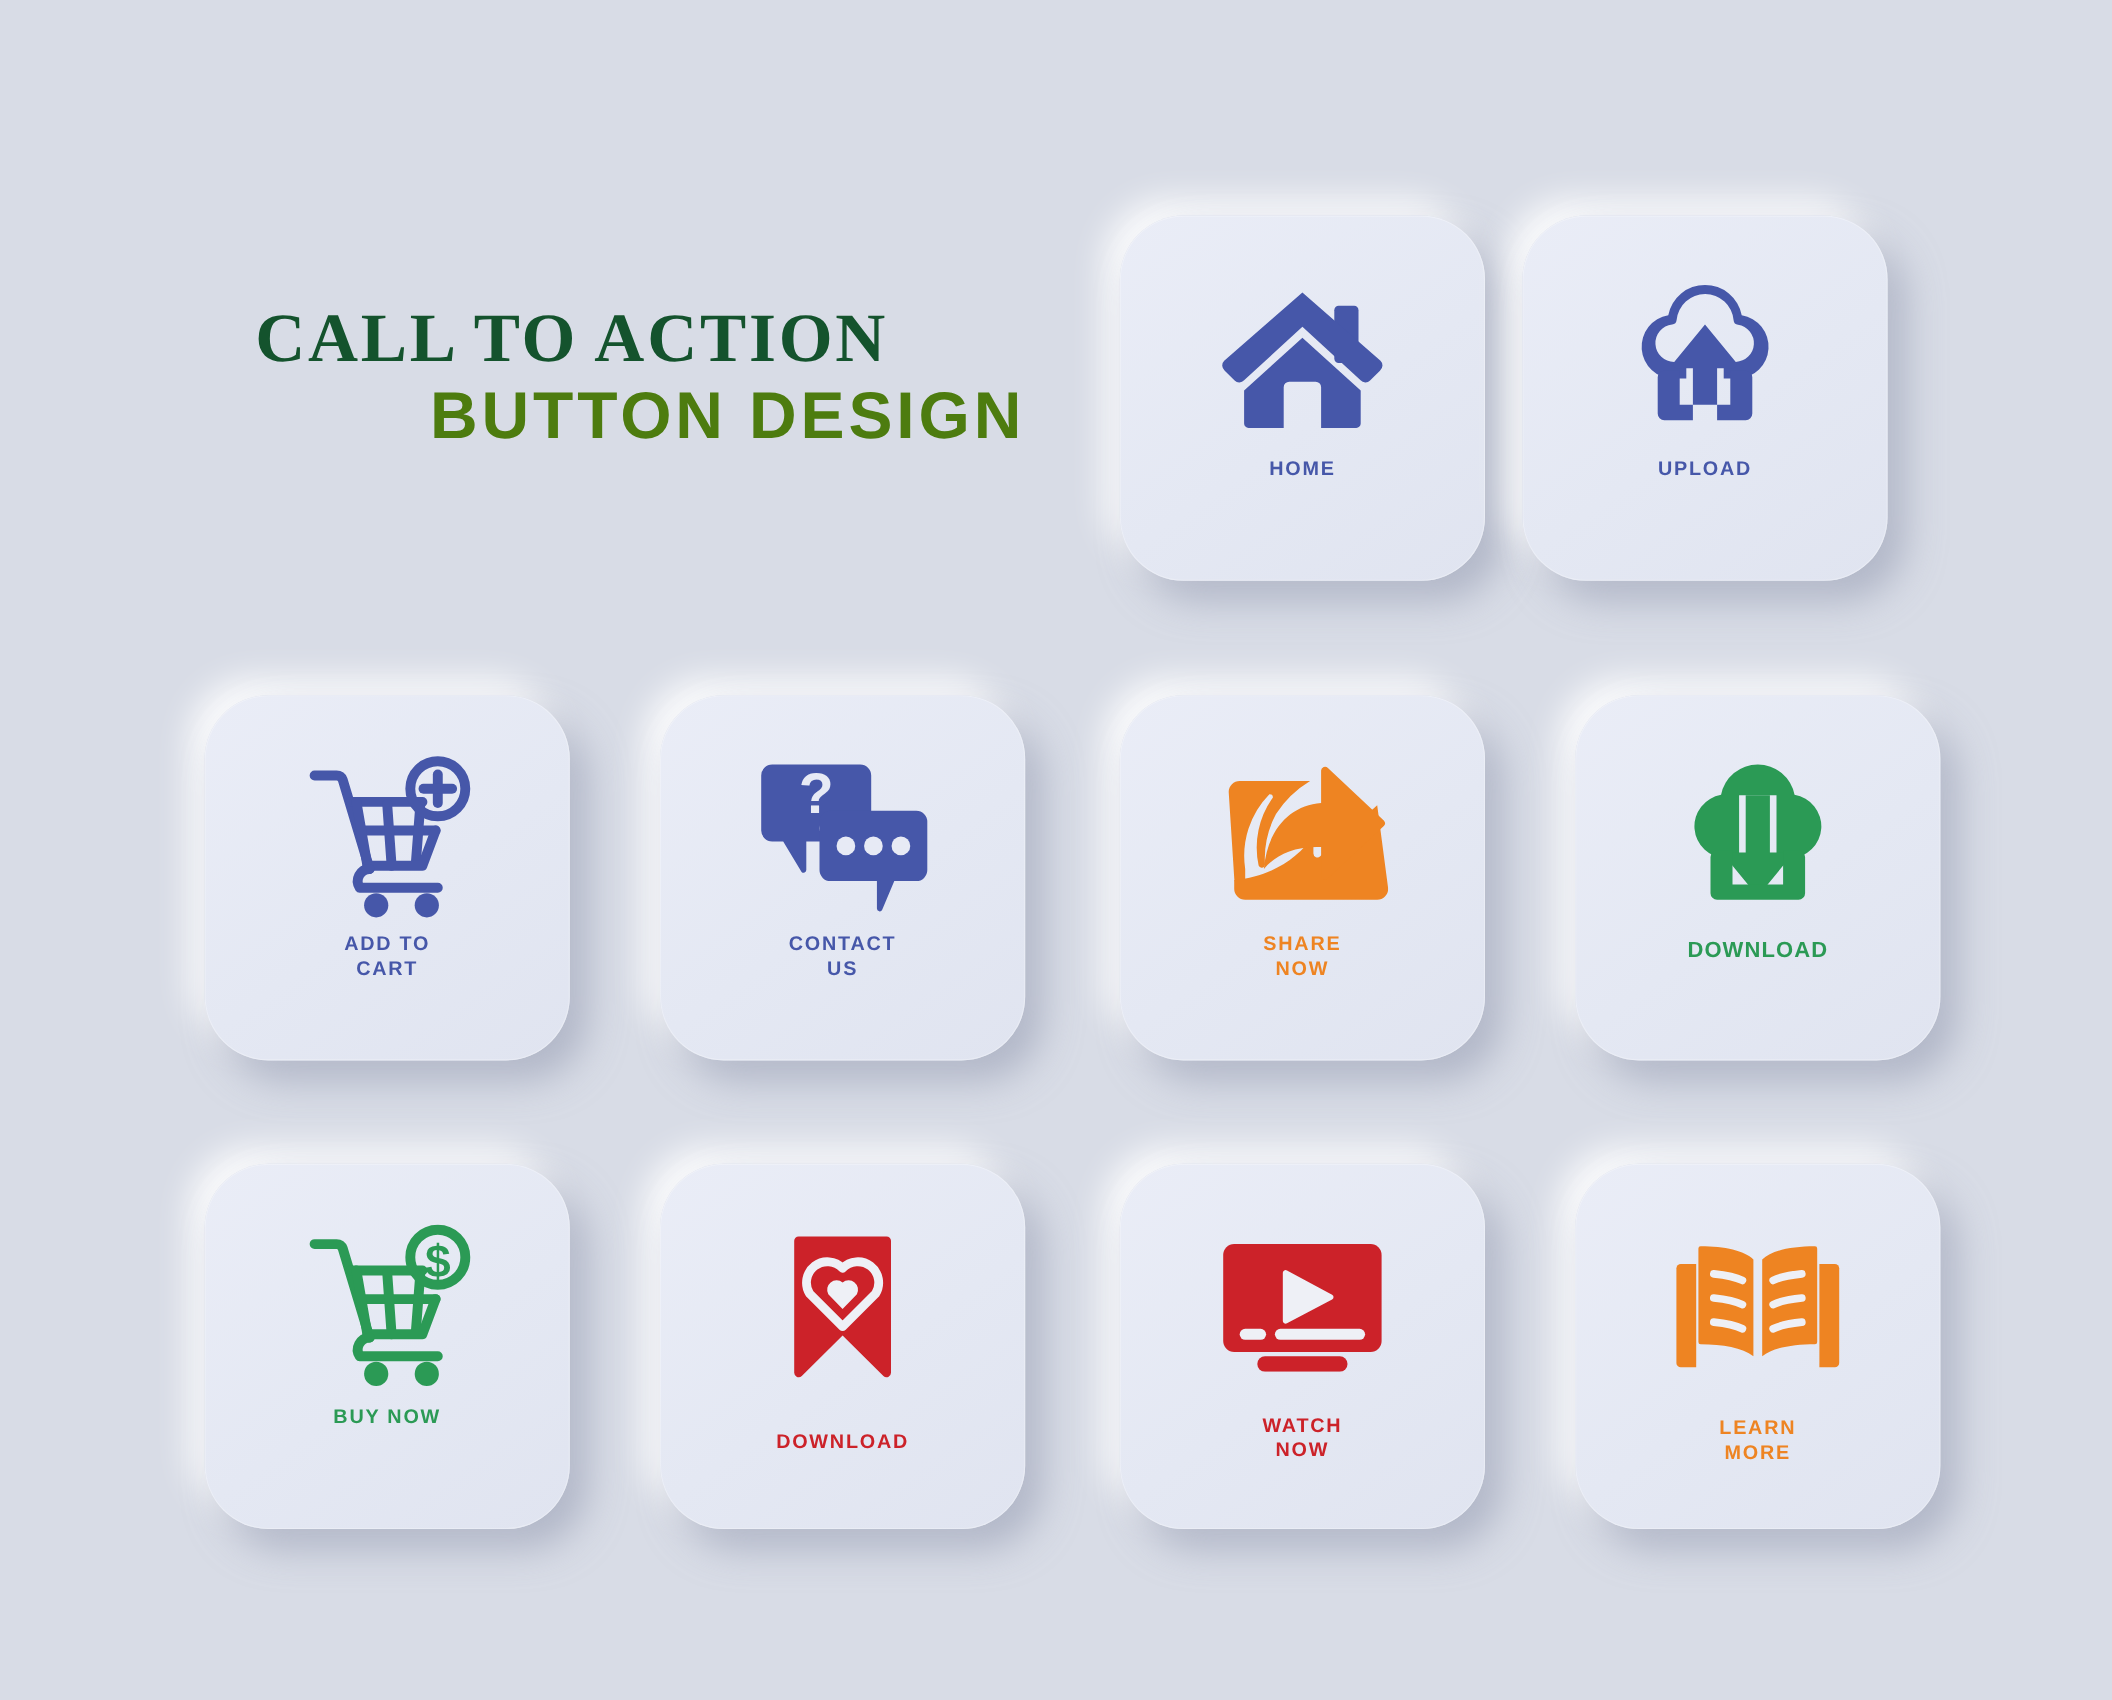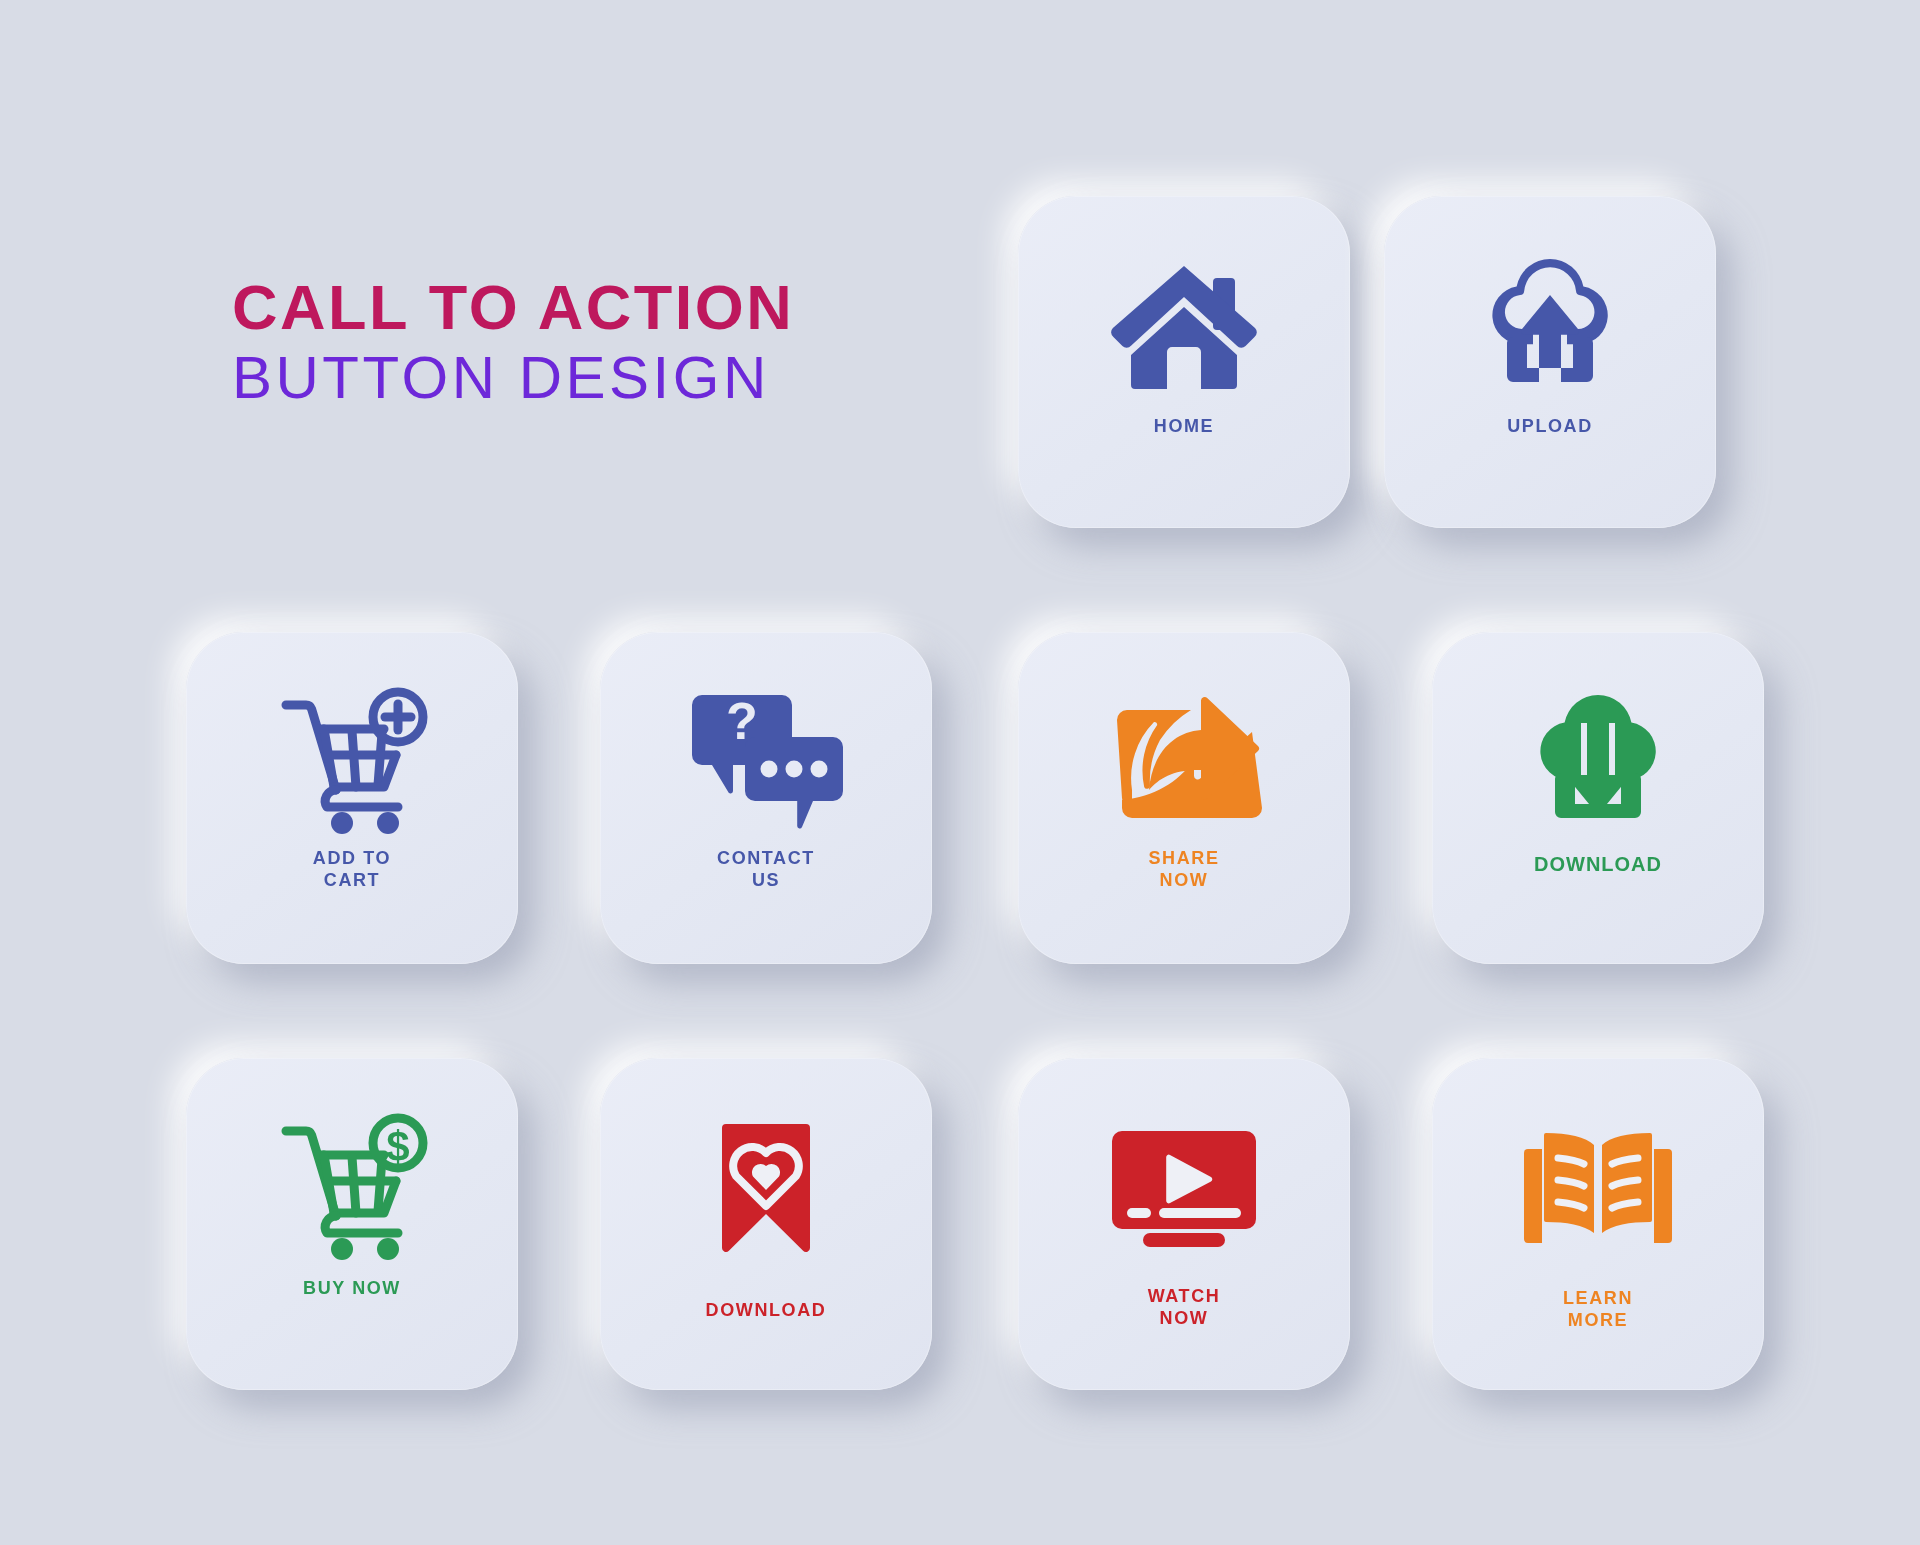--- a/index.html
+++ b/index.html
@@ -22,31 +22,33 @@
   .heading {
     position: absolute;
     left: 232px;
     top: 272px;
     width: 700px;
   }
   .heading-line1 {
     font-size: 63px;
     font-weight: 700;
     letter-spacing: 2.5px;
-    color: #be185d;
+    color: #14532d;
     line-height: 1.12;
     white-space: nowrap;
+    font-family: Liberation Serif, serif;
   }
   .heading-line2 {
     font-size: 60px;
-    font-weight: 400;
+    font-weight: 700;
     letter-spacing: 3.5px;
-    color: #6d28d9;
+    color: #4d7c0f;
     line-height: 1.18;
     white-space: nowrap;
+    text-align: right;
   }
 
   
   .card {
     position: absolute;
     width: 332px;
     height: 332px;
     border-radius: 58px;
     background: linear-gradient(145deg, #eaedf7 0%, #e4e8f3 55%, #e0e4f0 100%);
     box-shadow:

